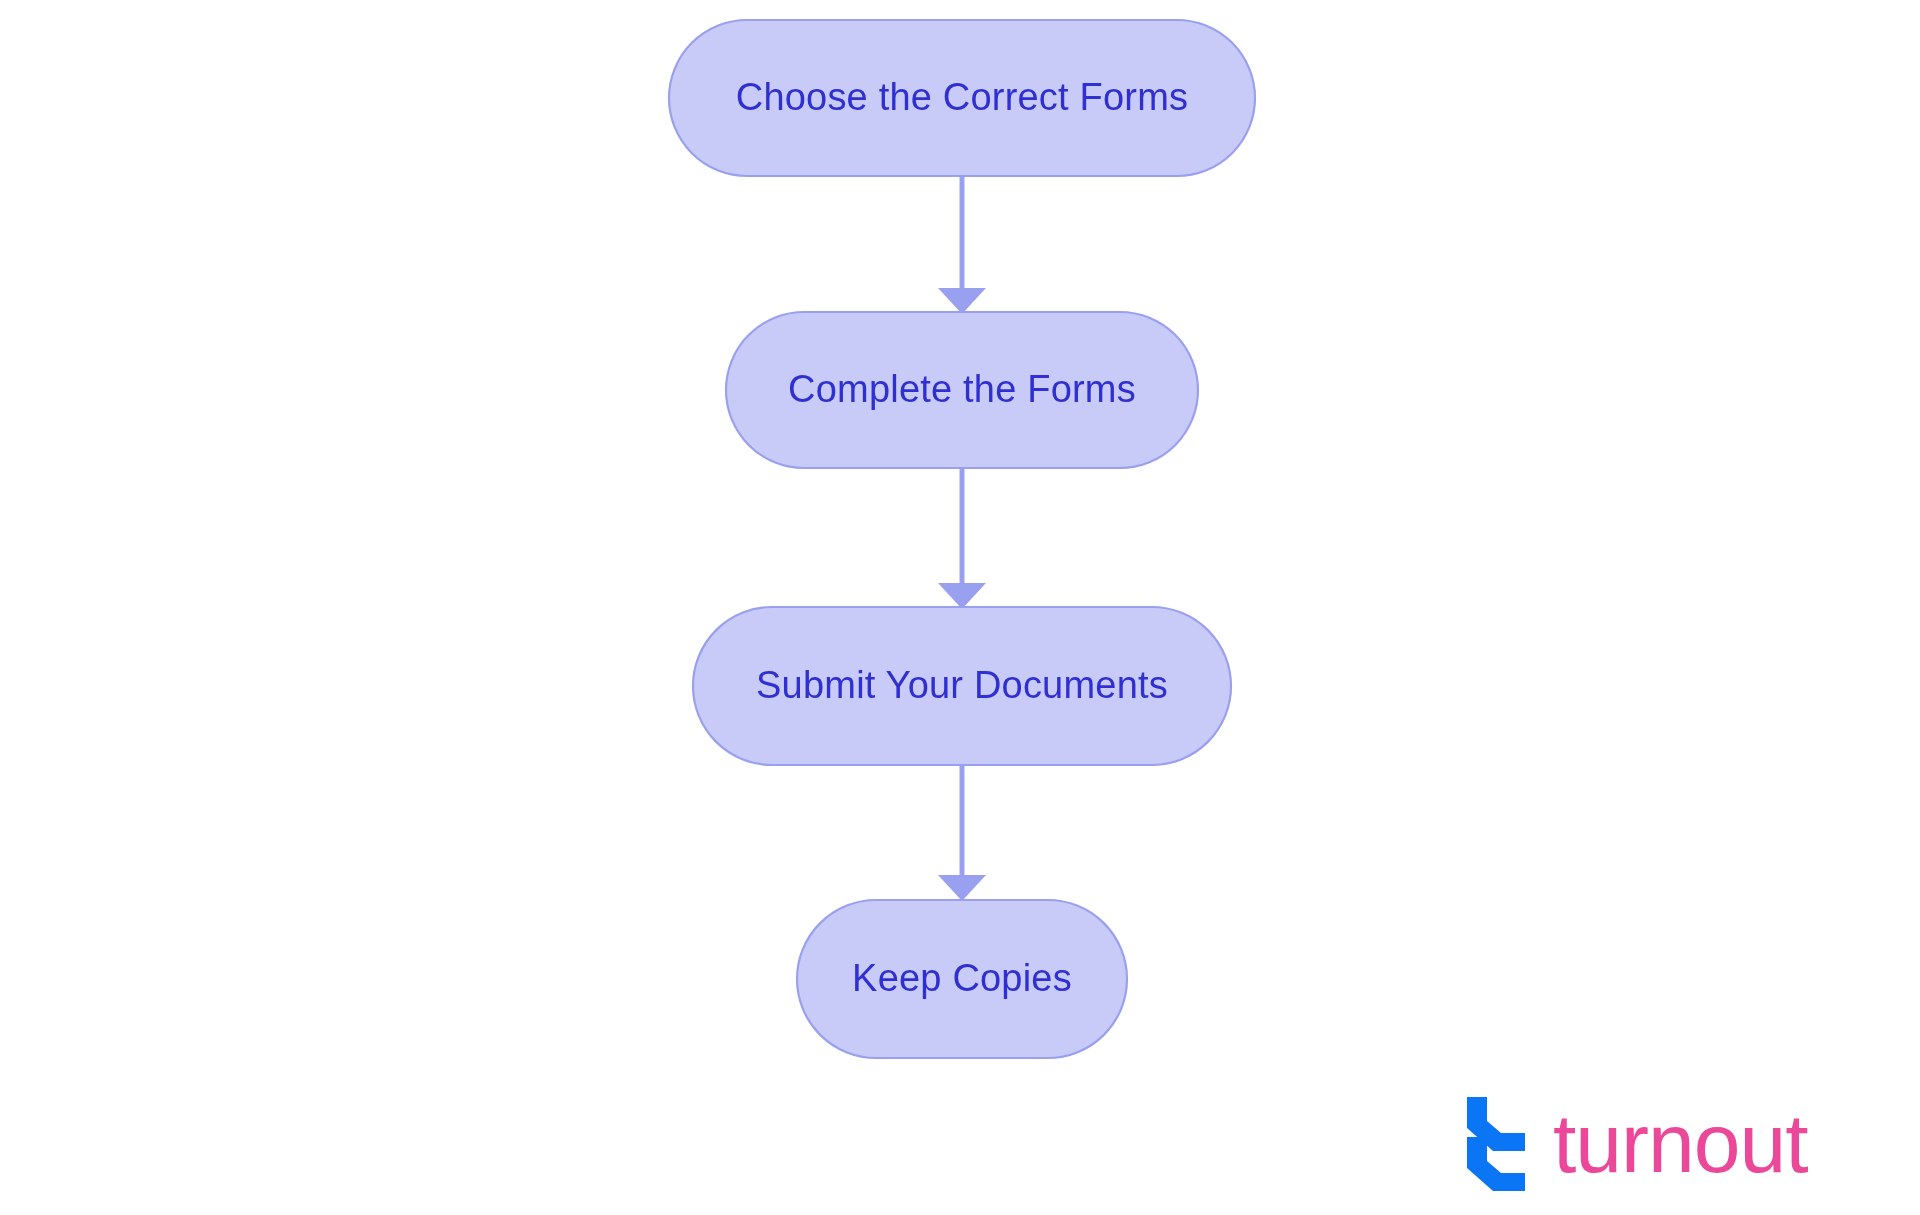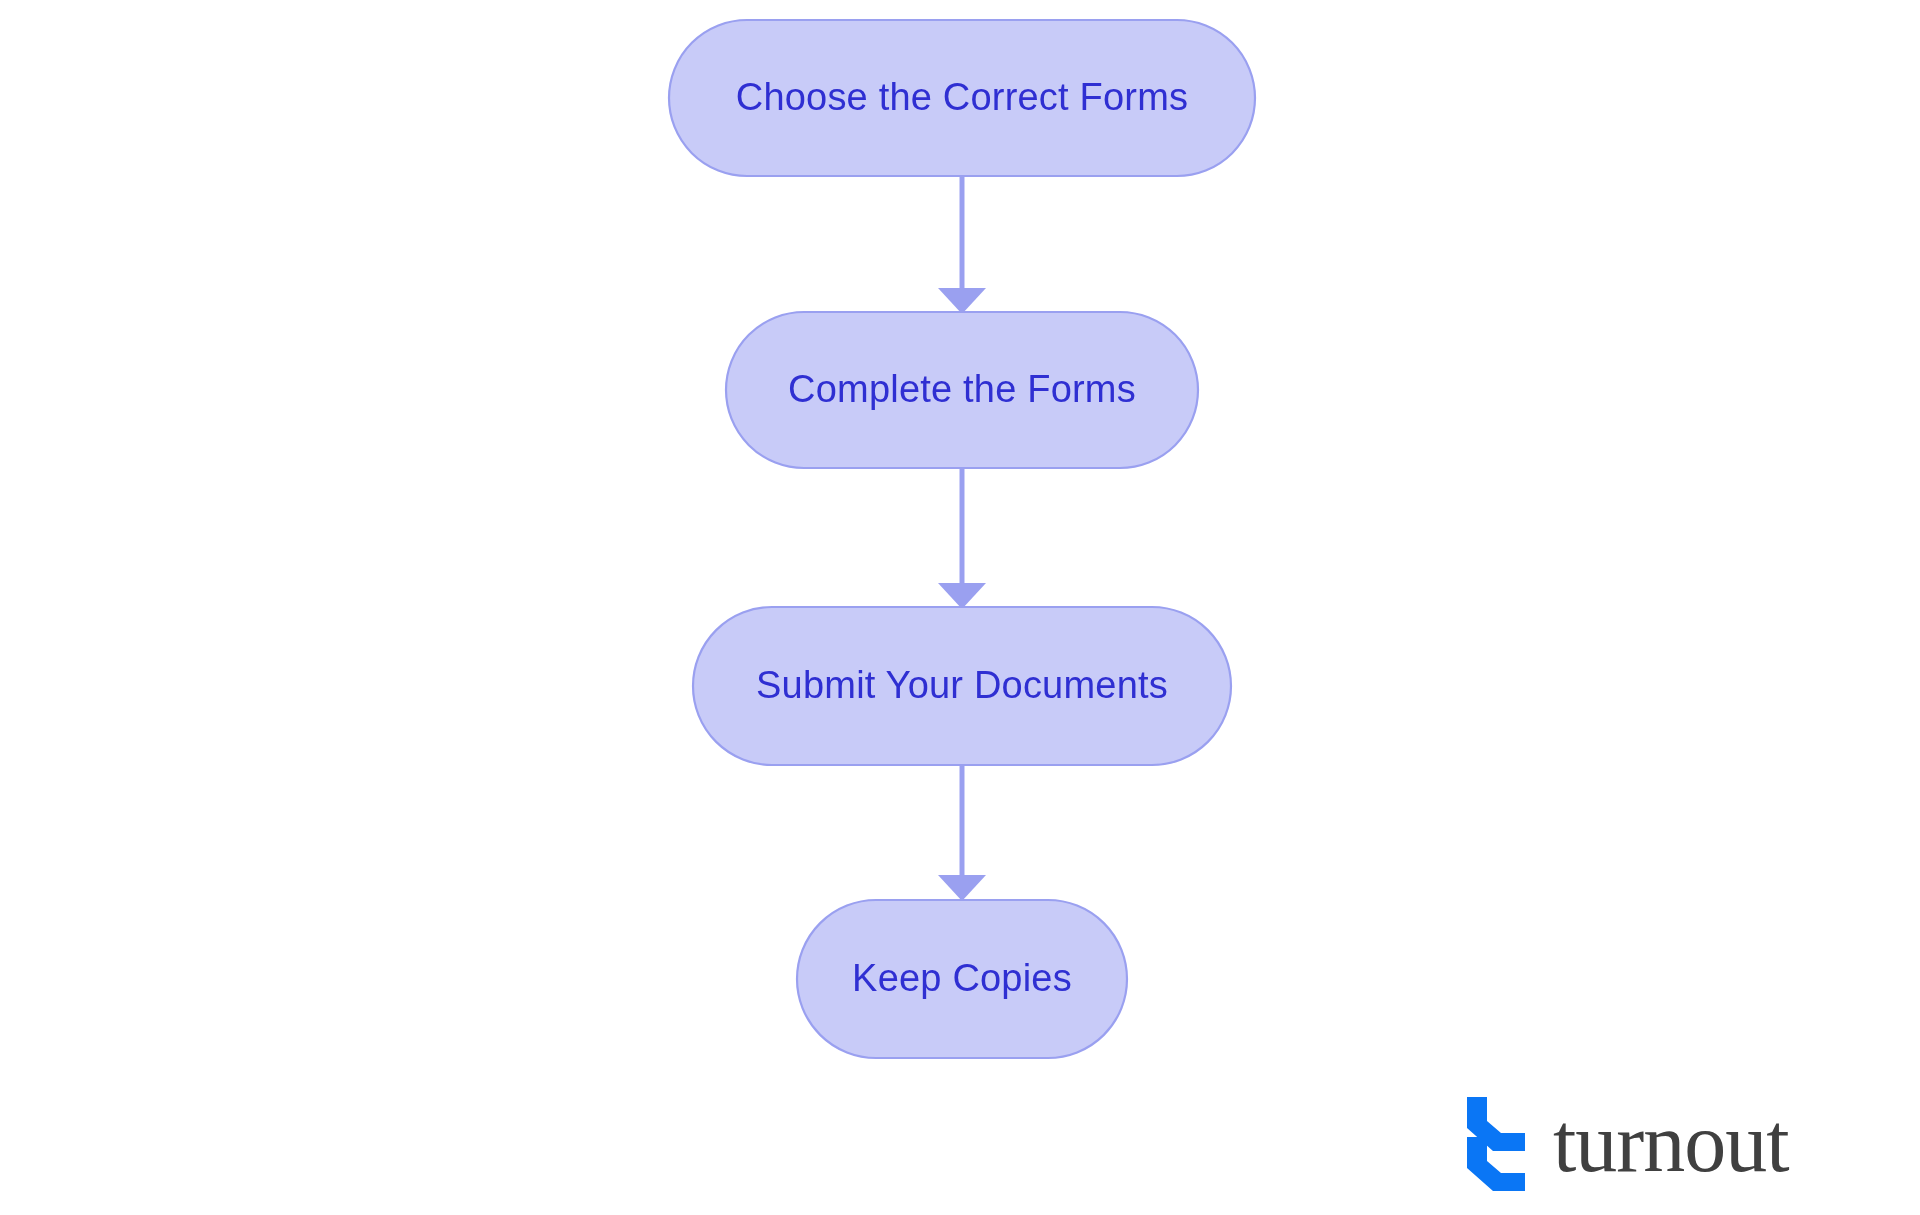--- a/index.html
+++ b/index.html
@@ -54,24 +54,24 @@
     left: 1465px;
     top: 1095px;
     display: flex;
     align-items: center;
     gap: 26px;
   }
   .logo-mark {
     display: block;
   }
   .logo-word {
-    font-family: Liberation Serif, serif;
+    font-family: Liberation Sans, sans-serif;
     font-size: 84px;
     font-weight: 400;
-    color: #404040;
+    color: #ec4899;
     line-height: 1;
     letter-spacing: -1px;
     white-space: nowrap;
   }
 </style>
 </head>
 <body>
 
 <div id="canvas">
 

